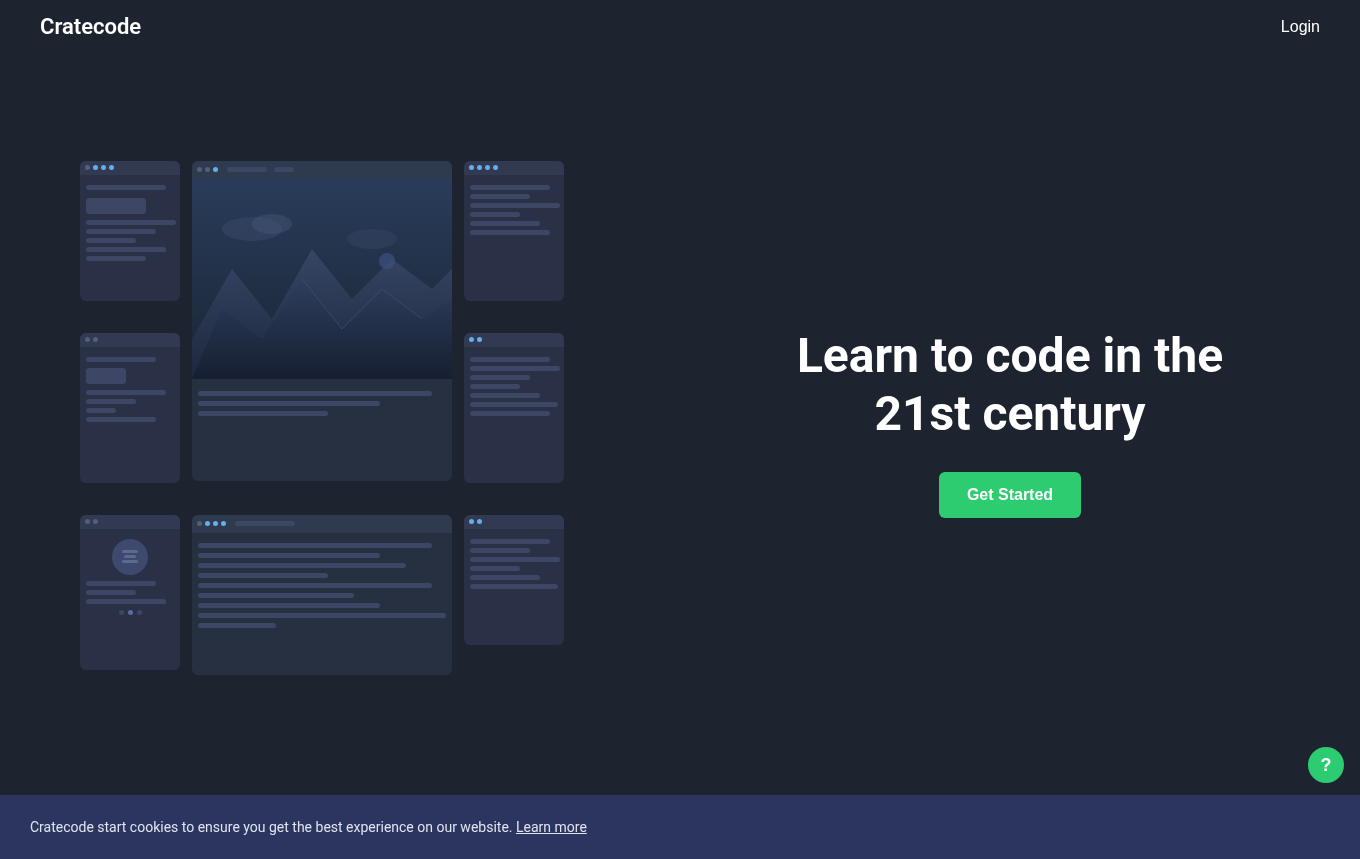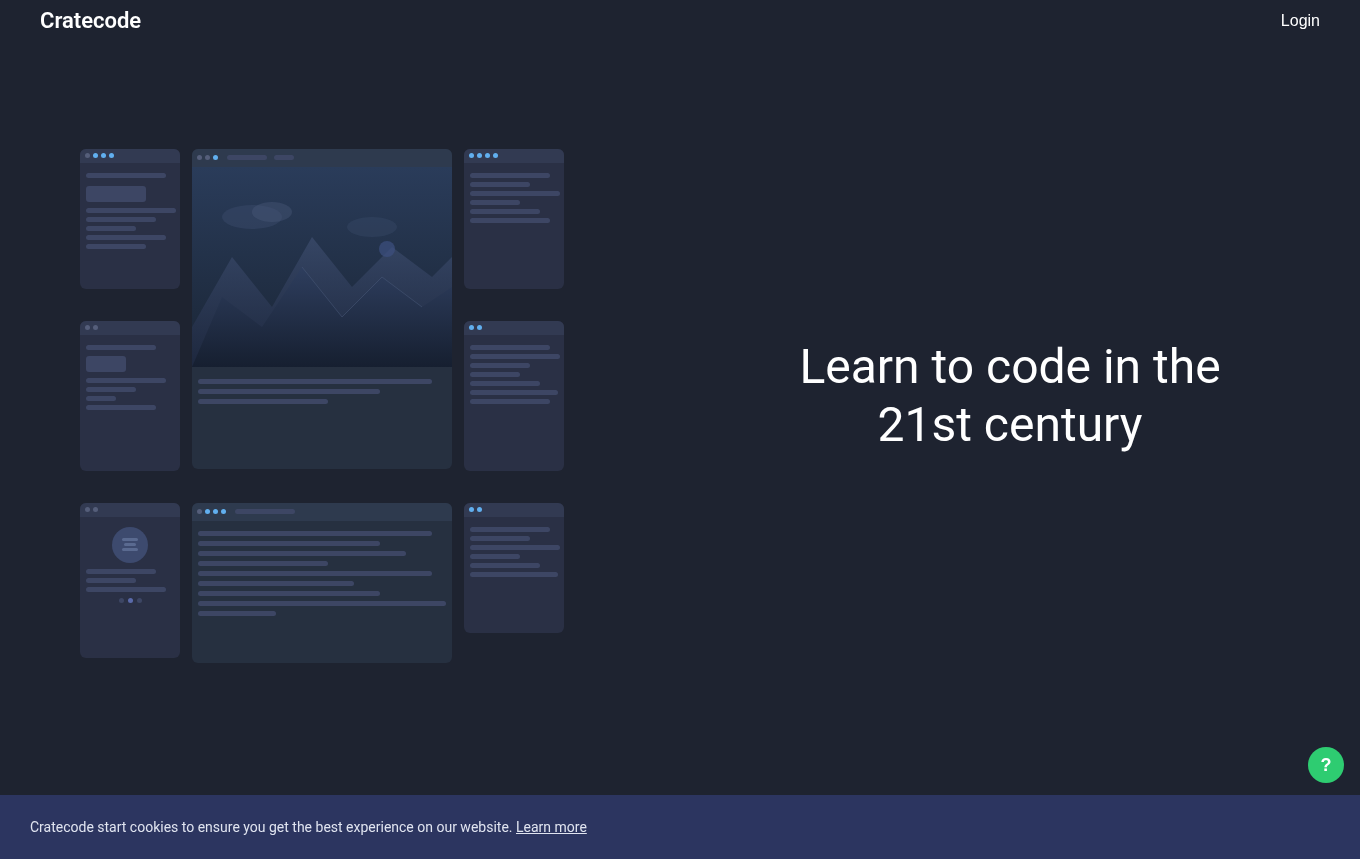--- a/index.html
+++ b/index.html
@@ -11,21 +11,21 @@
       color: #ffffff;
       overflow: hidden;
       position: relative;
     }
 
     
     nav {
       display: flex;
       justify-content: space-between;
       align-items: center;
-      padding: 8px 40px;
+      padding: 14px 40px;
       position: relative;
       z-index: 10;
     }
     .nav-logo {
       font-size: 22px;
       font-weight: 600;
       color: #ffffff;
     }
     .nav-login {
       font-size: 16px;
@@ -142,21 +142,21 @@
     
     .hero-text {
       flex: 1;
       padding: 20px 40px 20px 60px;
       display: flex;
       flex-direction: column;
       align-items: center;
     }
     .hero-title {
       font-size: 48px;
-      font-weight: 400;
+      font-weight: 700;
       color: #ffffff;
       text-align: center;
       line-height: 1.2;
       margin-bottom: 30px;
     }
     .hero-desc {
       font-size: 16px;
       color: #b0b8d0;
       text-align: left;
       line-height: 1.6;
@@ -467,20 +467,21 @@
         <div class="skel-line w50" style="margin-top:4px;"></div>
         <div class="skel-line w70" style="margin-top:4px;"></div>
         <div class="skel-line w40" style="margin-top:4px;"></div>
       </div>
     </div>
 
   </div>
 
   <div class="hero-text">
     <h1 class="hero-title">Learn to code in the 21st century</h1>
+    <button class="btn-get-started">Get Started</button>
   </div>
 
 </div>
 
 <div class="cookie-banner">
   <div class="cookie-text">
     <span>Cratecode start cookies to ensure you get the best experience on our website.</span>
     <span class="cookie-learn-more">Learn more</span>
   </div>
 </div>

